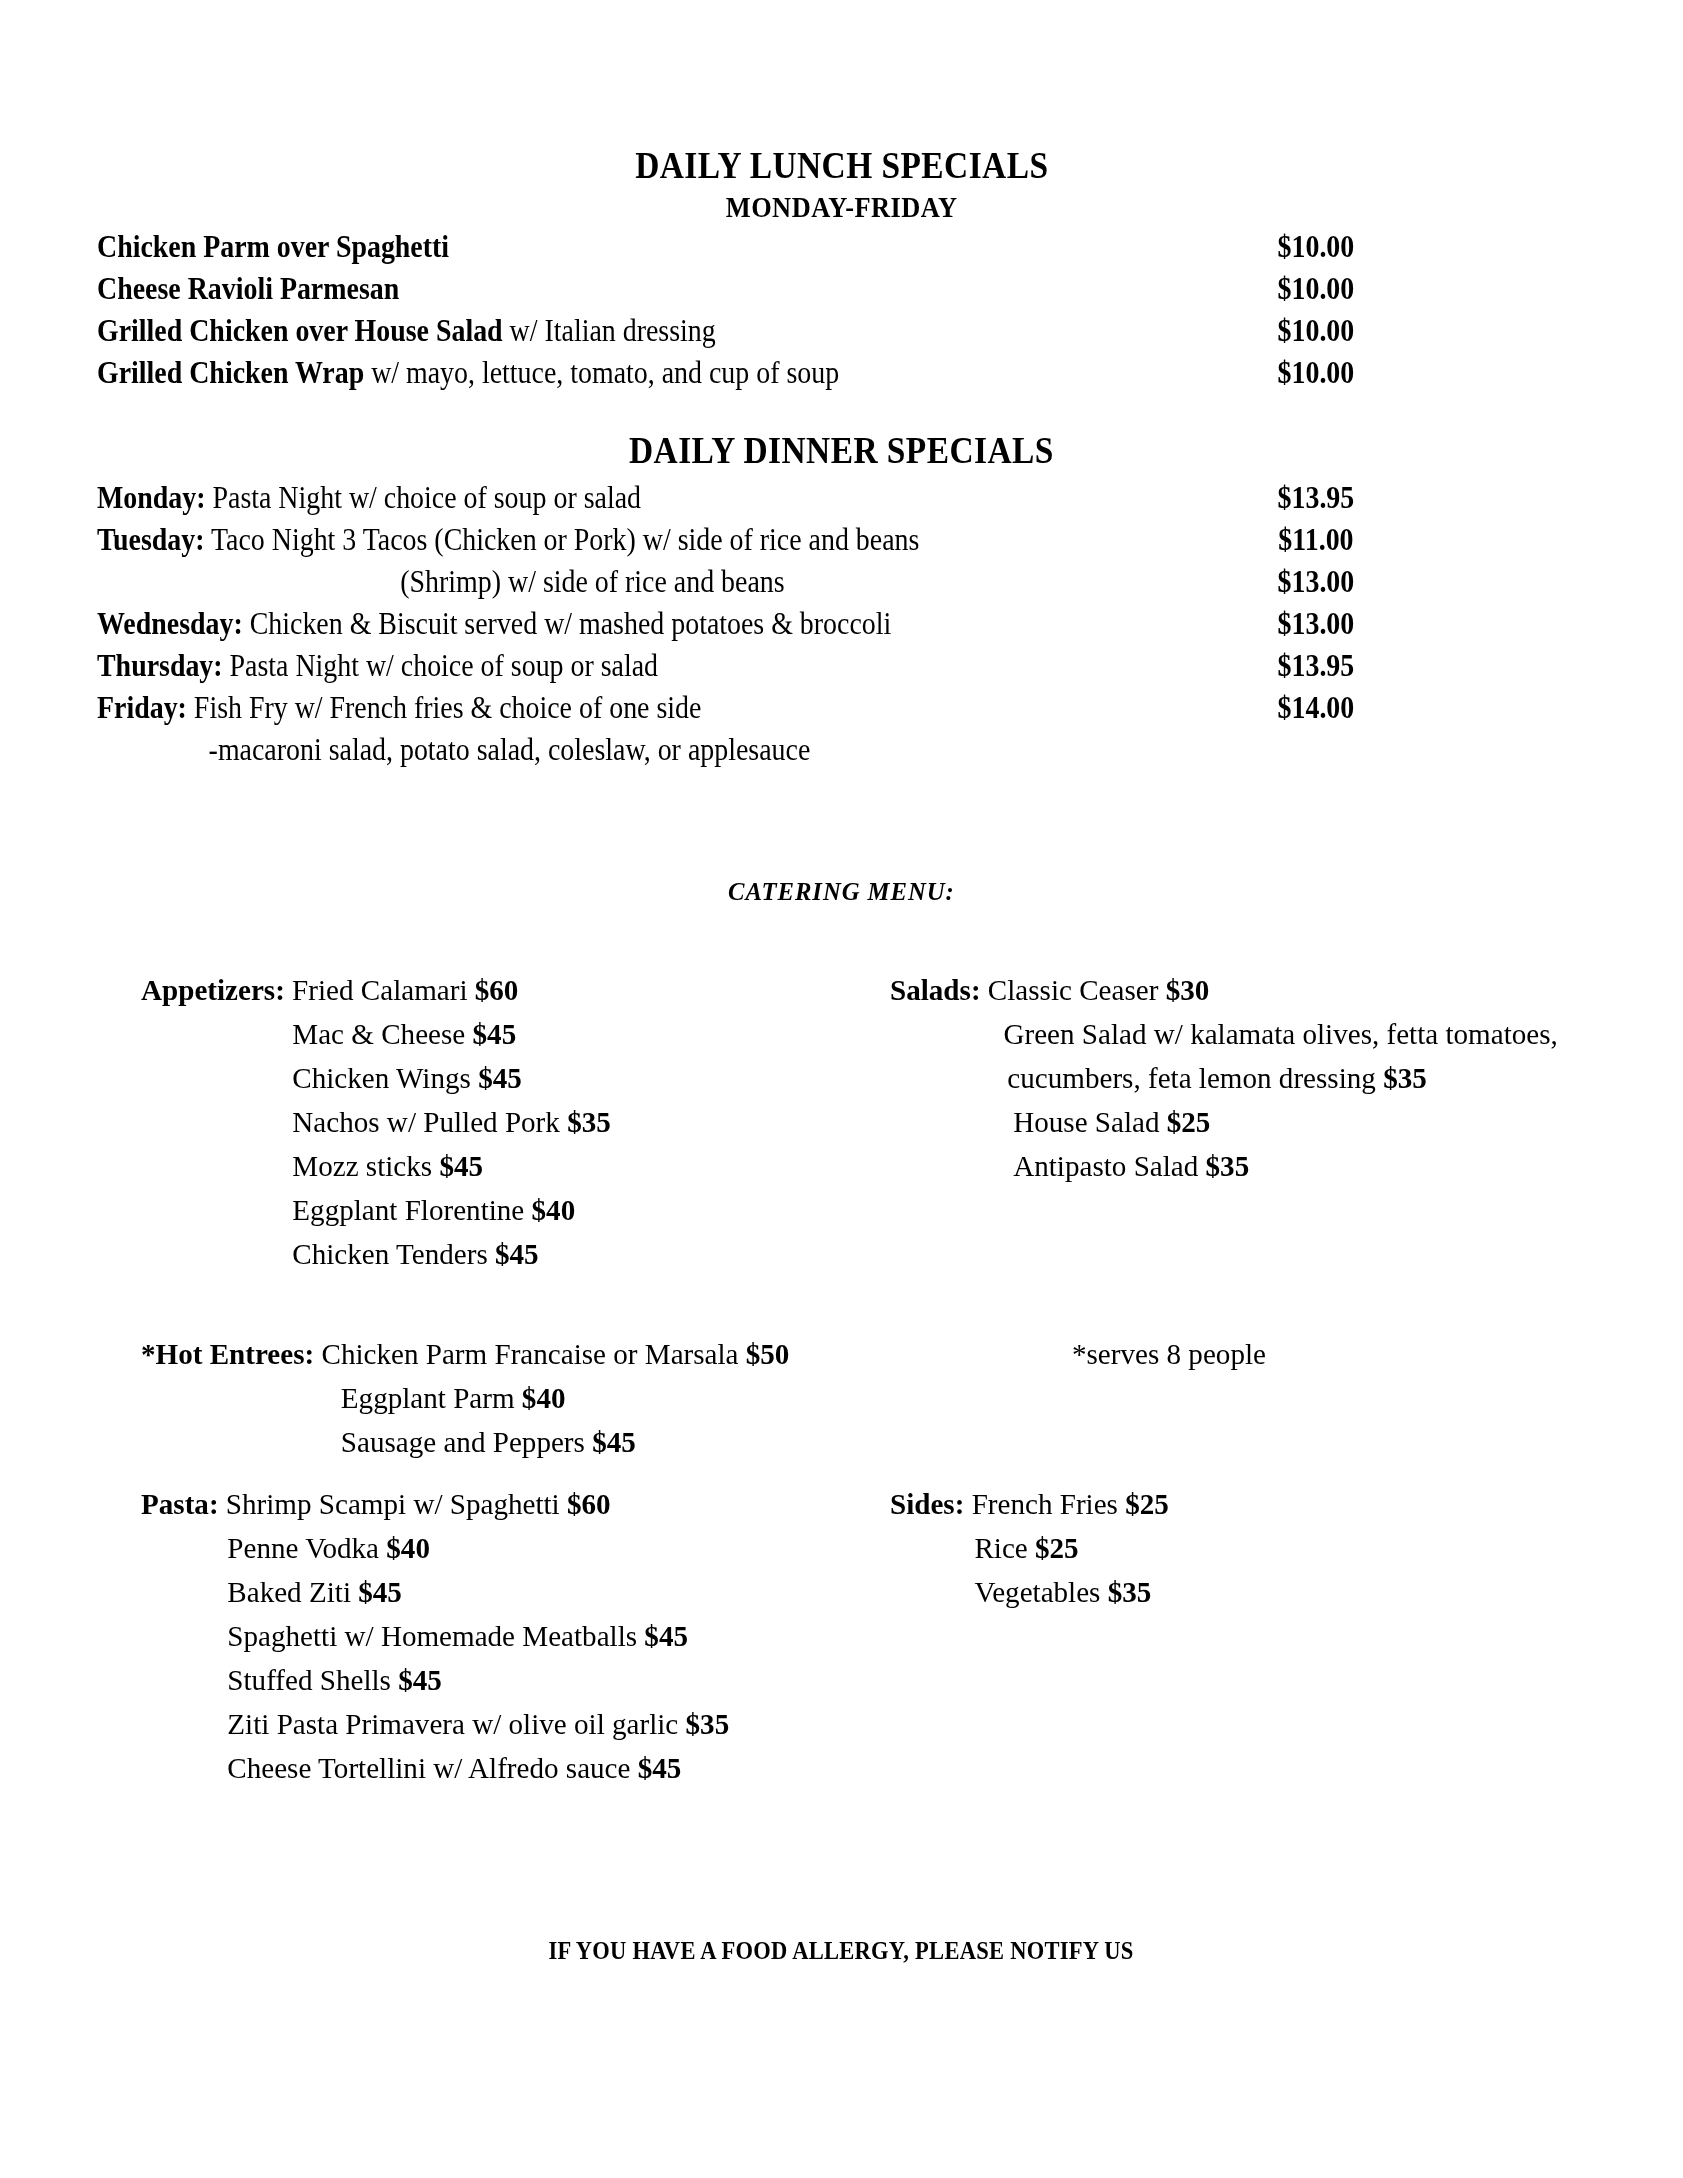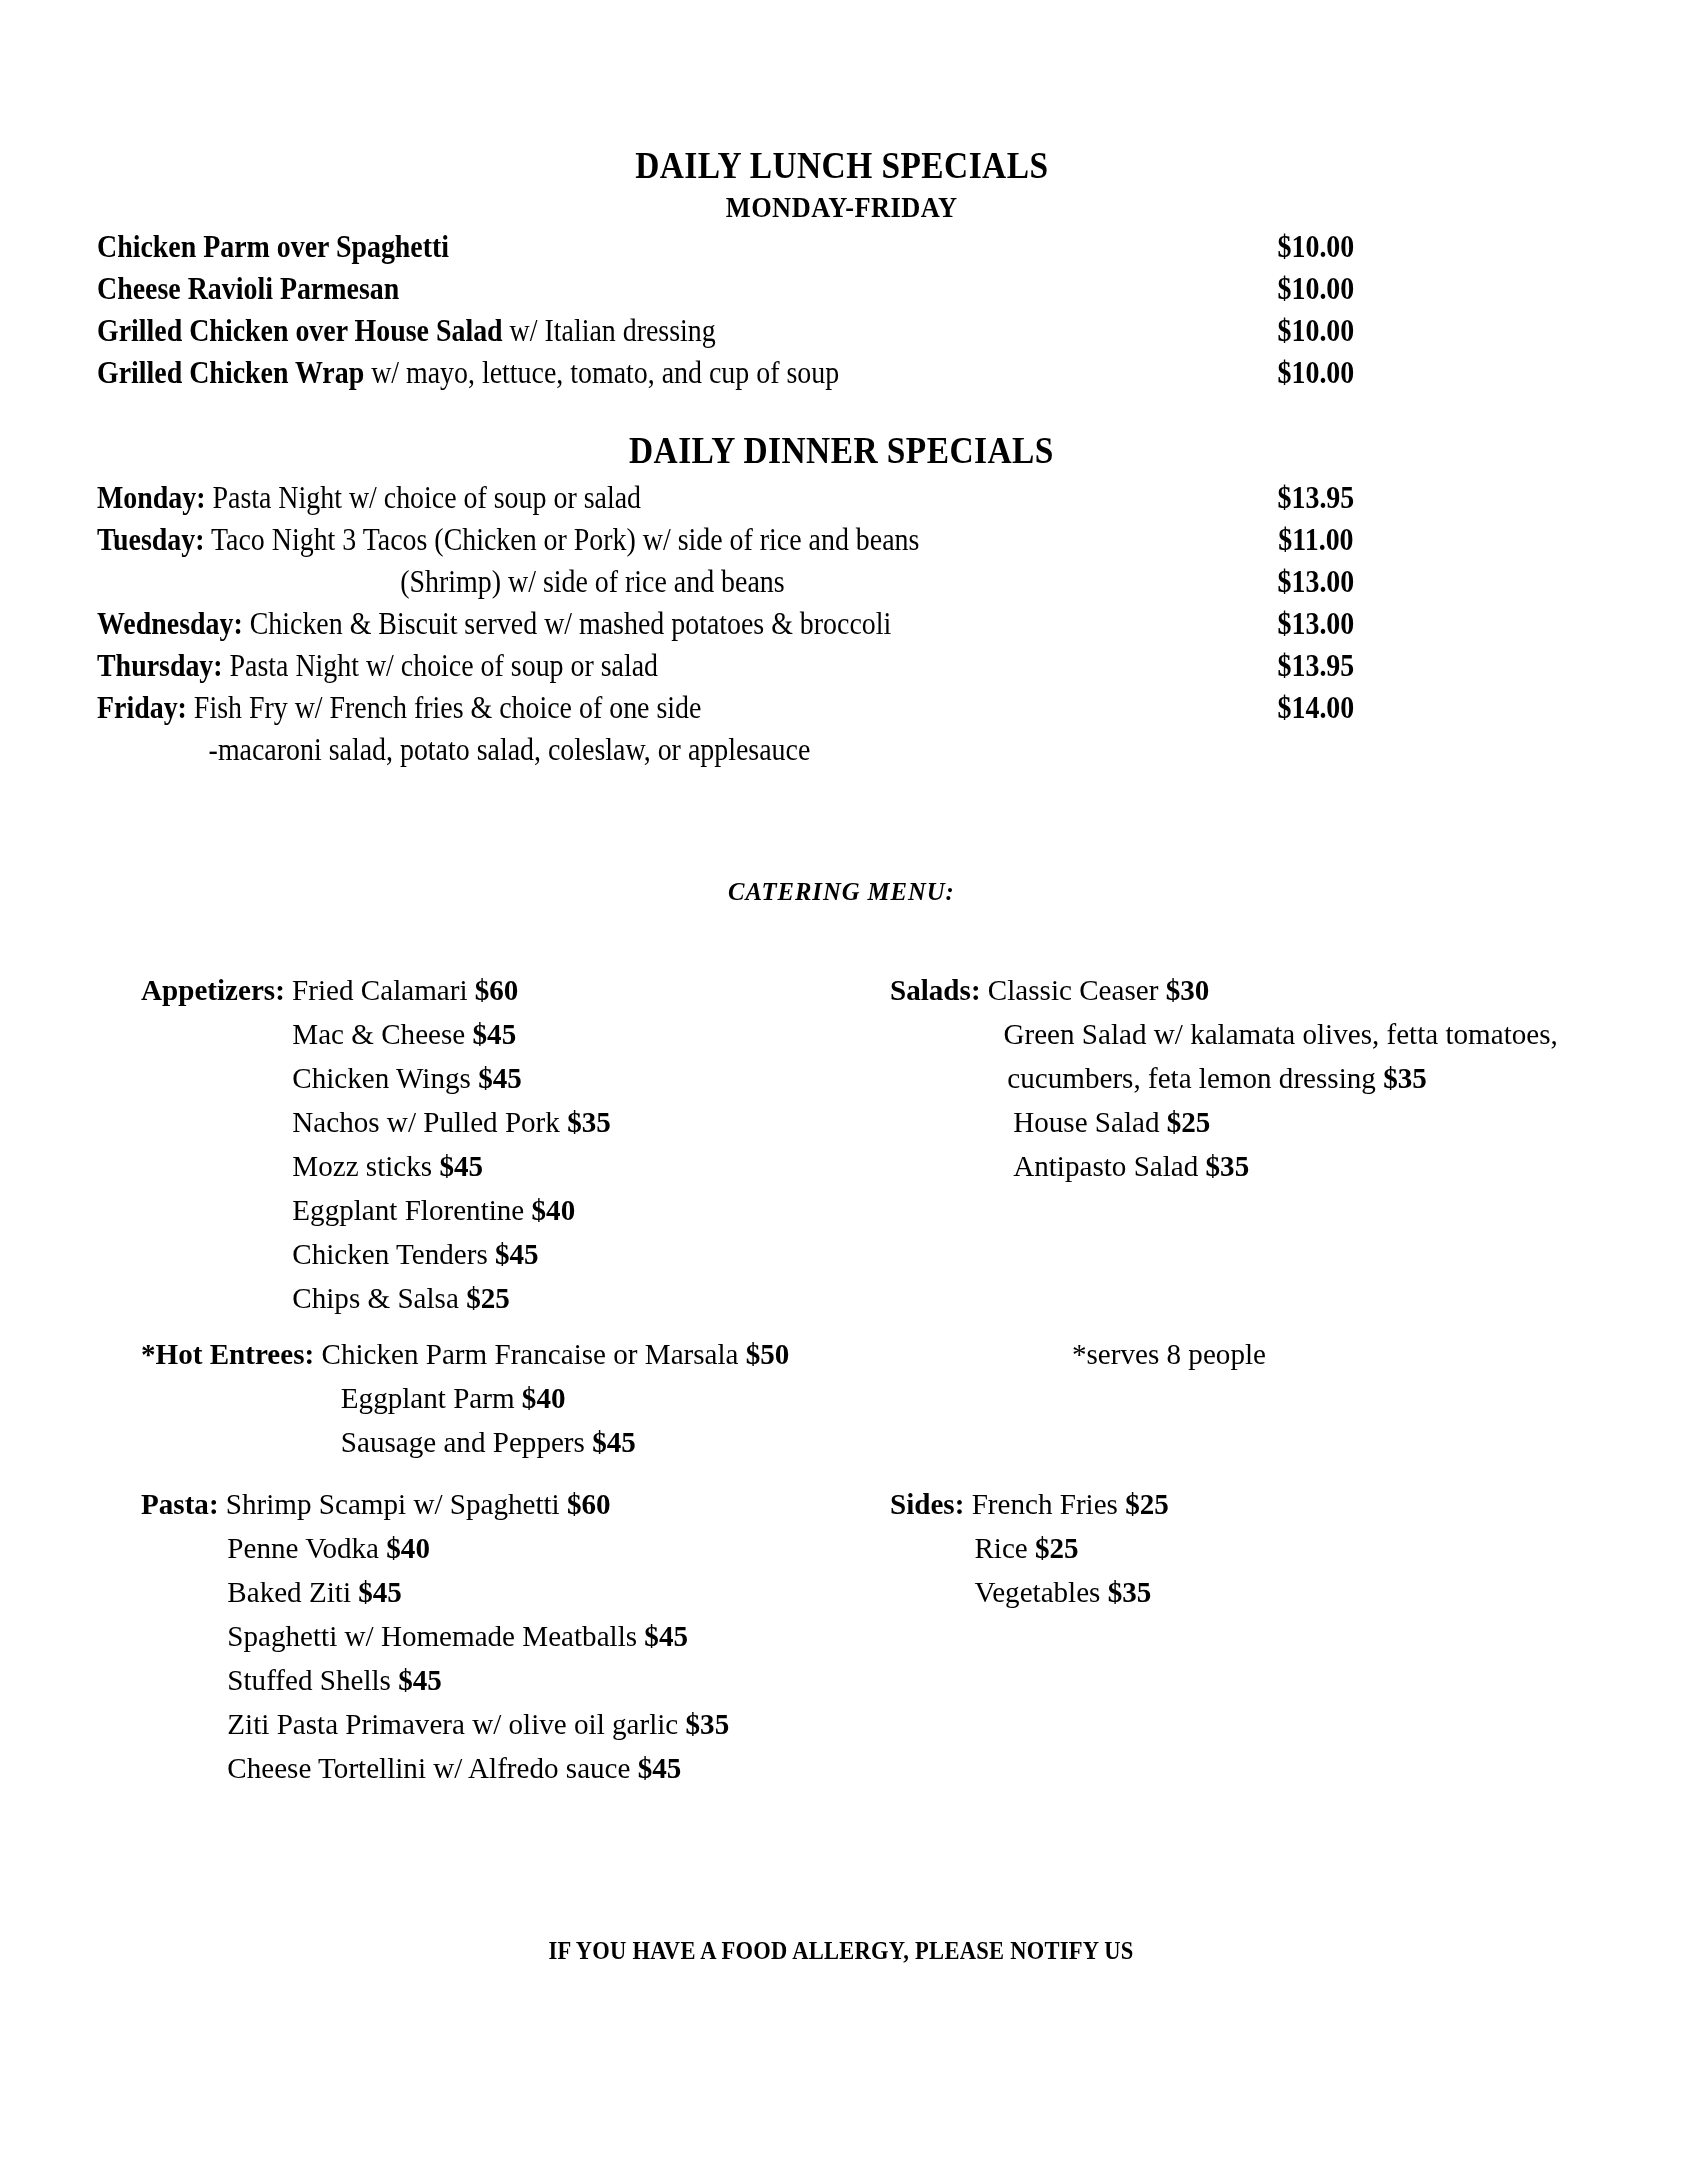--- a/index.html
+++ b/index.html
@@ -194,21 +194,20 @@
   </div>
 
   <div class="cat-col" id="appetizers-col">
       <div class="cat-line"><span class="inner"><span class="b">Appetizers:</span><span> Fried Calamari </span><span class="b">$60</span></span></div>
       <div class="cat-line sub"><span class="inner"><span>Mac &amp; Cheese </span><span class="b">$45</span></span></div>
       <div class="cat-line sub"><span class="inner"><span>Chicken Wings </span><span class="b">$45</span></span></div>
       <div class="cat-line sub"><span class="inner"><span>Nachos w/ Pulled Pork </span><span class="b">$35</span></span></div>
       <div class="cat-line sub"><span class="inner"><span>Mozz sticks </span><span class="b">$45</span></span></div>
       <div class="cat-line sub"><span class="inner"><span>Eggplant Florentine </span><span class="b">$40</span></span></div>
       <div class="cat-line sub"><span class="inner"><span>Chicken Tenders </span><span class="b">$45</span></span></div>
-      <div class="cat-line sub"><span class="inner"><span>Chips &amp; Salsa </span><span class="b">$25</span></span></div>
     </div>
   <div class="cat-col" id="salads-col">
       <div class="cat-line"><span class="inner"><span class="b">Salads:</span><span> Classic Ceaser </span><span class="b">$30</span></span></div>
       <div class="cat-line sub"><span class="inner"><span>Green Salad w/ kalamata olives, fetta tomatoes,</span></span></div>
       <div class="cat-line sub2"><span class="inner"><span>cucumbers, feta lemon dressing </span><span class="b">$35</span></span></div>
       <div class="cat-line sub3"><span class="inner"><span>House Salad </span><span class="b">$25</span></span></div>
       <div class="cat-line sub3"><span class="inner"><span>Antipasto Salad </span><span class="b">$35</span></span></div>
     </div>
 
   <div class="cat-col" id="hot-entrees-col">

